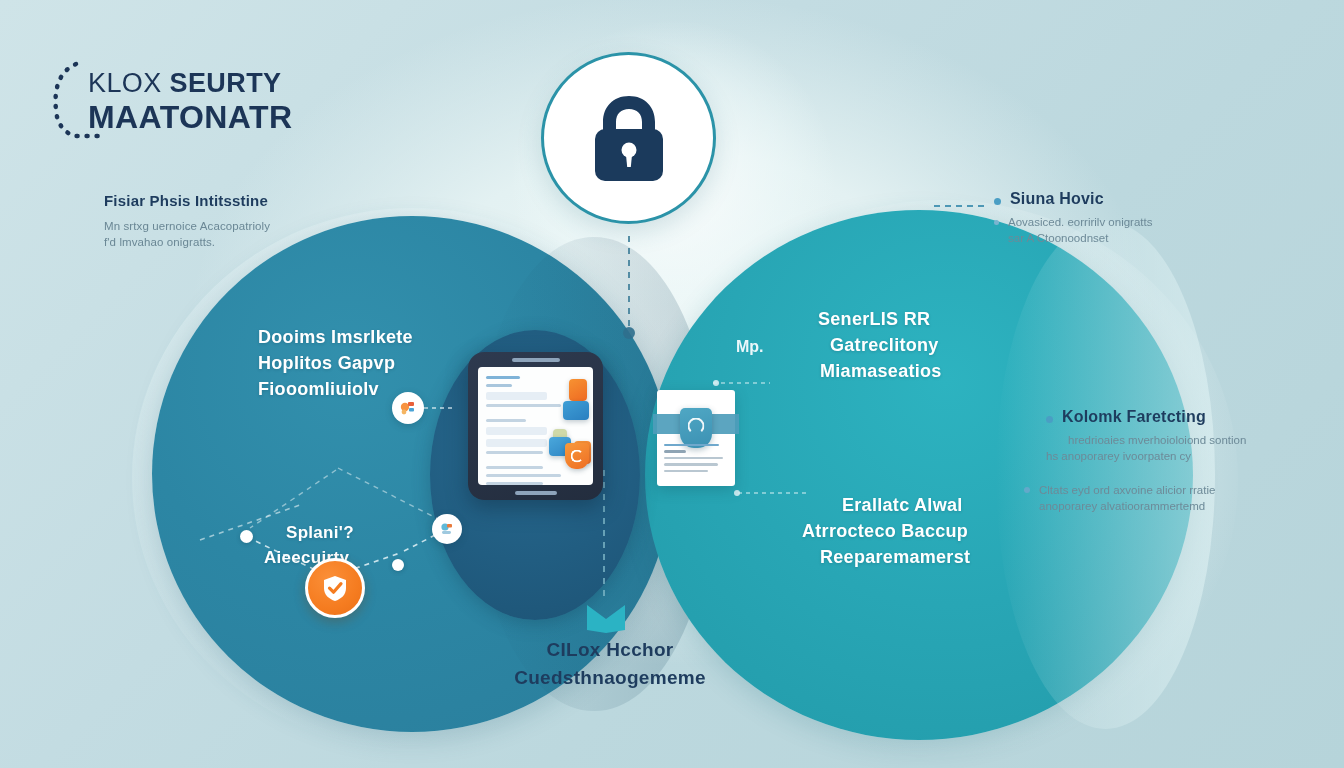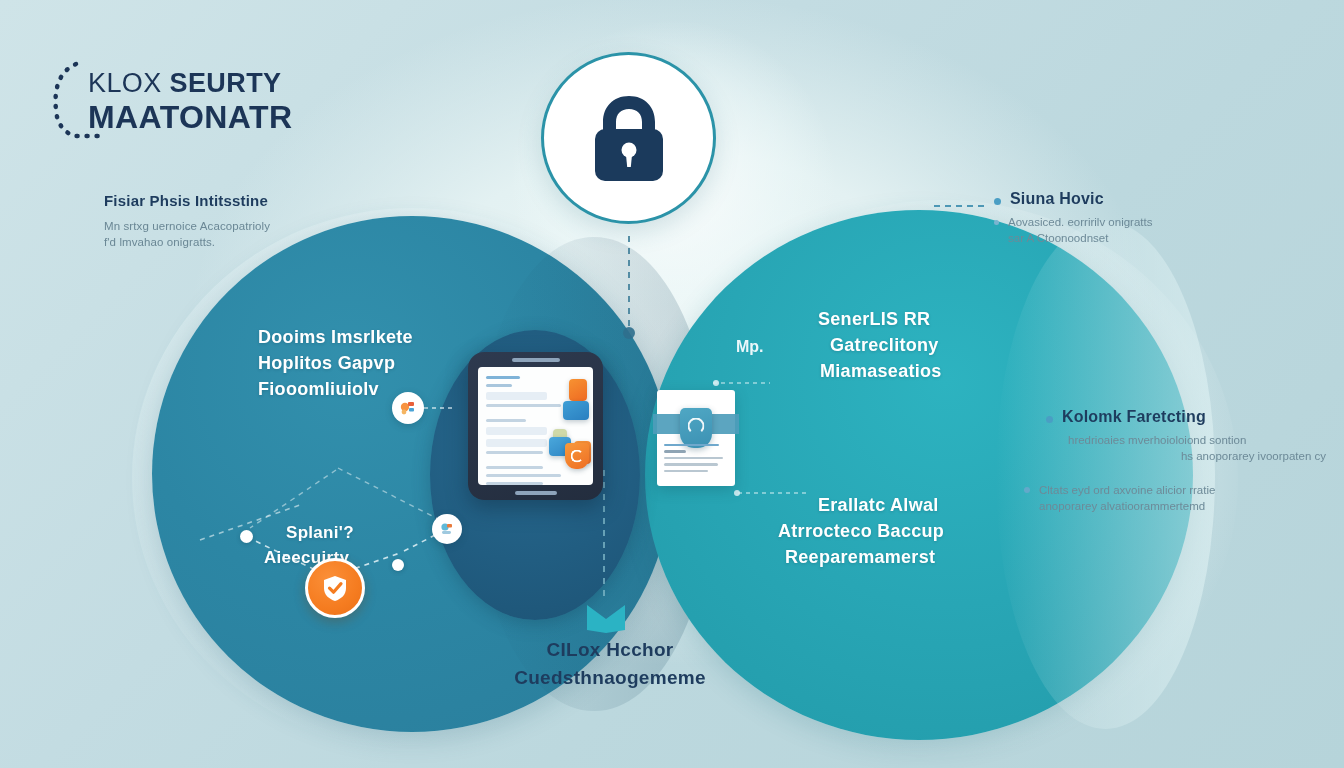--- a/index.html
+++ b/index.html
@@ -389,21 +389,21 @@
     </div>
   </div>
 
   <div class="side-block" style="left:1046px; top:408px; width:280px;">
     <div class="bullet-row" style="margin-bottom:6px;">
       <div class="bullet-dot" style="margin-top:8px;"></div>
       <div class="bullet-head">Kolomk Faretcting</div>
     </div>
     <div style="padding-left:0px; margin-bottom:18px;">
       <div class="bullet-text" style="padding-left:22px;">hredrioaies mverhoioloiond sontion</div>
-      <div class="bullet-text" style="padding-left:0px;text-align:right;">hs anoporarey ivoorpaten cy</div>
+      <div class="bullet-text" style="padding-left:0px;">hs anoporarey ivoorpaten cy</div>
     </div>
     <div class="bullet-row">
       <div class="bullet-dot" style="width:6px;height:6px;background:#63a9ca;margin-top:5px;margin-left:-22px;"></div>
       <div>
         <div class="bullet-text">Cltats eyd ord axvoine alicior rratie</div>
         <div class="bullet-text">anoporarey alvatioorammertemd</div>
       </div>
     </div>
   </div>
 
@@ -481,24 +481,24 @@
     </div>
   </div>
 
   <div class="prefix-label" style="left:736px; top:338px;">Mp.</div>
   <div class="circle-text" style="left:818px; top:306px;">
     <div>SenerLIS RR</div>
     <div style="margin-left:12px;">Gatreclitony</div>
     <div style="margin-left:2px;">Miamaseatios</div>
   </div>
 
-  <div class="circle-text" style="left:778px; top:492px;">
+  <div class="circle-text" style="left:802px; top:492px;">
     <div style="margin-left:40px;">Erallatc Alwal</div>
     <div>Atrrocteco Baccup</div>
-    <div style="margin-left:7px;">Reeparemamerst</div>
+    <div style="margin-left:18px;">Reeparemamerst</div>
   </div>
 
   <svg class="chevron-mark" width="44" height="34" viewBox="0 0 44 34">
     <path d="M3 3 L22 17 L41 3 L41 28 L22 31 L3 28 Z" fill="#2bb3c4"></path>
   </svg>
   <div class="bottom-label">
     <div class="bottom-l1">CILox Hcchor</div>
     <div class="bottom-l2">Cuedsthnaogememe</div>
   </div>
 

